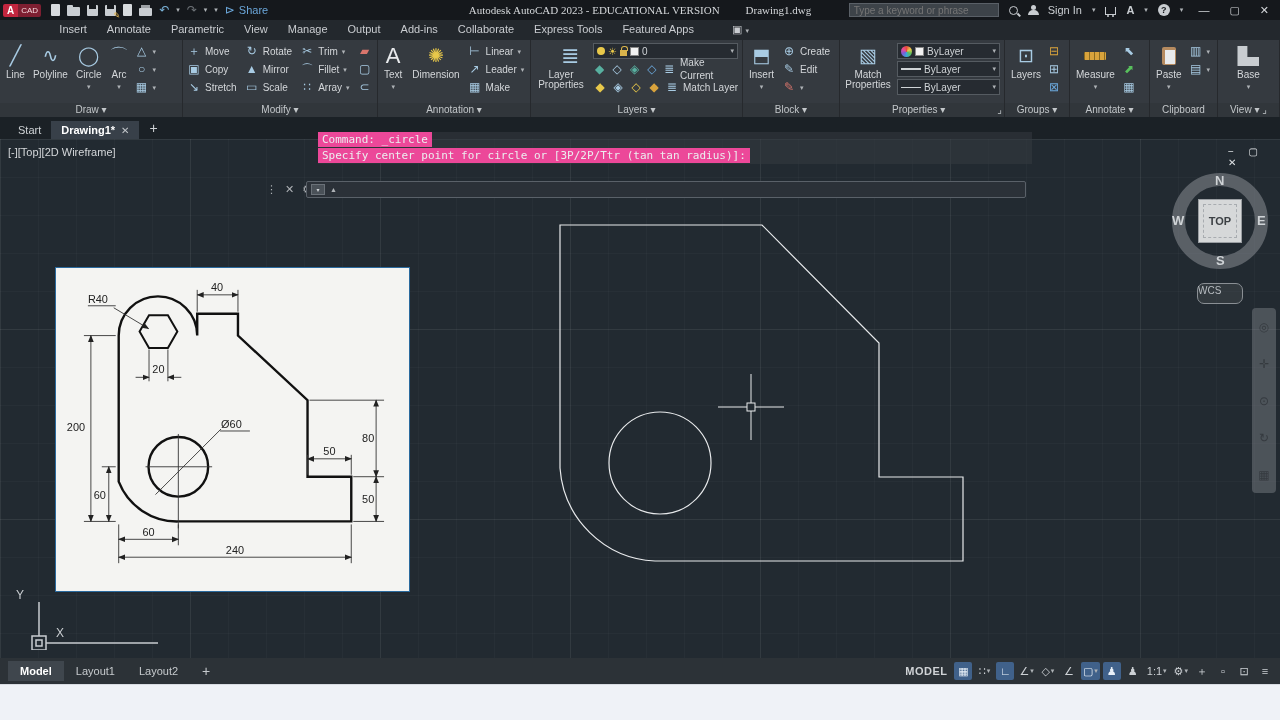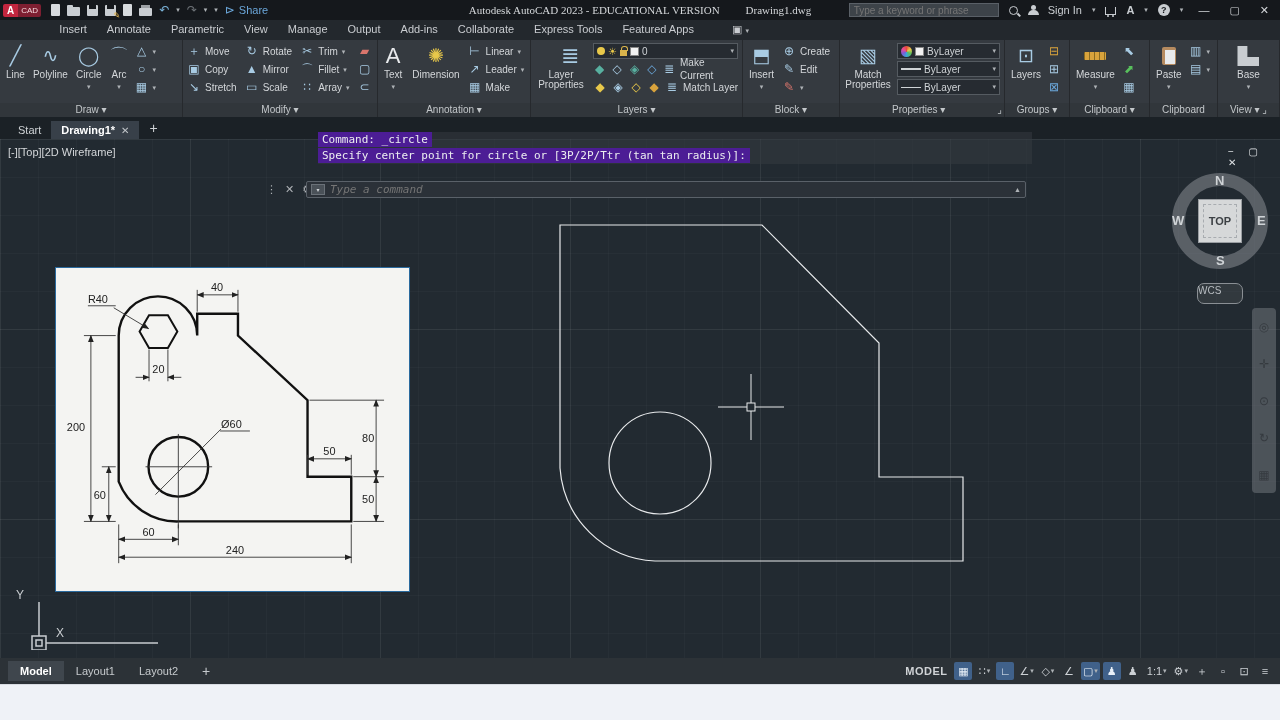--- a/index.html
+++ b/index.html
@@ -79,21 +79,21 @@
       linear-gradient(90deg,rgba(255,255,255,.05) 1px,transparent 1px),
       linear-gradient(rgba(255,255,255,.022) 1px,transparent 1px),
       linear-gradient(90deg,rgba(255,255,255,.022) 1px,transparent 1px);
     background-size:190px 190px,190px 190px,38px 38px,38px 38px;}
   #vplabel{left:8px;top:146px;color:#d4d7da;font-size:11px;}
   #dwgctl{left:1228px;top:146px;color:#dfe2e5;font-size:10px;letter-spacing:6px;}
   
   #cmdrail{left:266px;top:183px;display:flex;gap:8px;color:#aeb2b6;font-size:11px;align-items:center;}
   #cmdhist{left:318px;top:132px;width:714px;background:rgba(52,58,64,.55);font-family:"DejaVu Sans Mono",monospace;font-size:11px;color:#eceef0;}
   #cmdhist .cl{height:16px;line-height:16px;white-space:pre;}
-  #cmdhist .hl{background:#4c1d95;padding:0 4px;display:inline-block;height:15px;}
+  #cmdhist .hl{background:#ec4899;padding:0 4px;display:inline-block;height:15px;}
   #cmdinput{left:306px;top:181px;width:720px;height:17px;background:#2b3138;border:1px solid #5a6169;border-radius:2px;display:flex;align-items:center;gap:5px;padding:0 4px;}
   #cmdinput .pbx{width:14px;height:11px;background:#4a5158;border:1px solid #6a7178;font-size:6px;color:#cfd3d6;text-align:center;line-height:10px;}
   #cmdinput input{flex:1;background:transparent;border:none;outline:none;color:#9aa0a6;font-style:italic;font-size:11px;font-family:"DejaVu Sans Mono",monospace;}
   #cmdinput .up{font-size:7px;color:#aeb2b6;}
   
   #vc-ring{left:1172px;top:173px;width:96px;height:96px;border-radius:50%;border:13px solid rgba(145,150,155,.5);}
   .vcl{color:#cfd3d6;font-weight:bold;font-size:13px;}
   #vc-top{left:1198px;top:199px;width:44px;height:44px;background:#d6d8d9;border:1px solid #9a9ea2;color:#3c4044;font-size:11px;font-weight:bold;display:flex;align-items:center;justify-content:center;}
   #vc-top:after{content:"";position:absolute;inset:4px;border:1px dashed #a8acb0;}
   #wcs{left:1197px;top:283px;width:46px;height:21px;border:1px solid #8a8f94;border-radius:7px;background:rgba(80,85,90,.35);color:#b7bcc0;font-size:10px;line-height:14px;}
@@ -435,21 +435,21 @@
             <span class="ic">⬉</span>
           </div>
         <div class="srow">
             <span class="ic" style="color:#58c05c">⬈</span>
           </div>
         <div class="srow">
             <span class="ic">▦</span>
           </div>
       </div>
     </div>
-    <div class="plabel">Clipboard ▾</div>
+    <div class="plabel">Annotate ▾</div>
   </div>
 
   <div class="panel" style="width:68px">
     <div class="pbody" style="gap:5px">
       <div class="bb">
           <span class="ic">
             <span class="clipb"></span>
           </span>
           <span>Paste</span>
           <span class="caret">▾</span>
@@ -578,21 +578,20 @@
   <span>⋮</span>
   <span>✕</span>
   <span>⚙</span>
 </div>
 <div id="cmdhist" class="abs">
   <div class="cl"><span class="hl">Command: _circle</span></div>
   <div class="cl"><span class="hl">Specify center point for circle or [3P/2P/Ttr (tan tan radius)]:</span></div>
 </div>
 <div id="cmdinput" class="abs">
   <span class="pbx">▾</span>
-  <input placeholder="Type a command" style="">
   <span class="up">▲</span>
 </div>
 
 <div id="vc-ring" class="abs"></div>
 <span class="abs vcl" style="left:1215px;top:173px">N</span>
 <span class="abs vcl" style="left:1172px;top:213px">W</span>
 <span class="abs vcl" style="left:1257px;top:213px">E</span>
 <span class="abs vcl" style="left:1216px;top:253px">S</span>
 <div id="vc-top" class="abs">TOP</div>
 <div id="wcs" class="abs">WCS</div>

